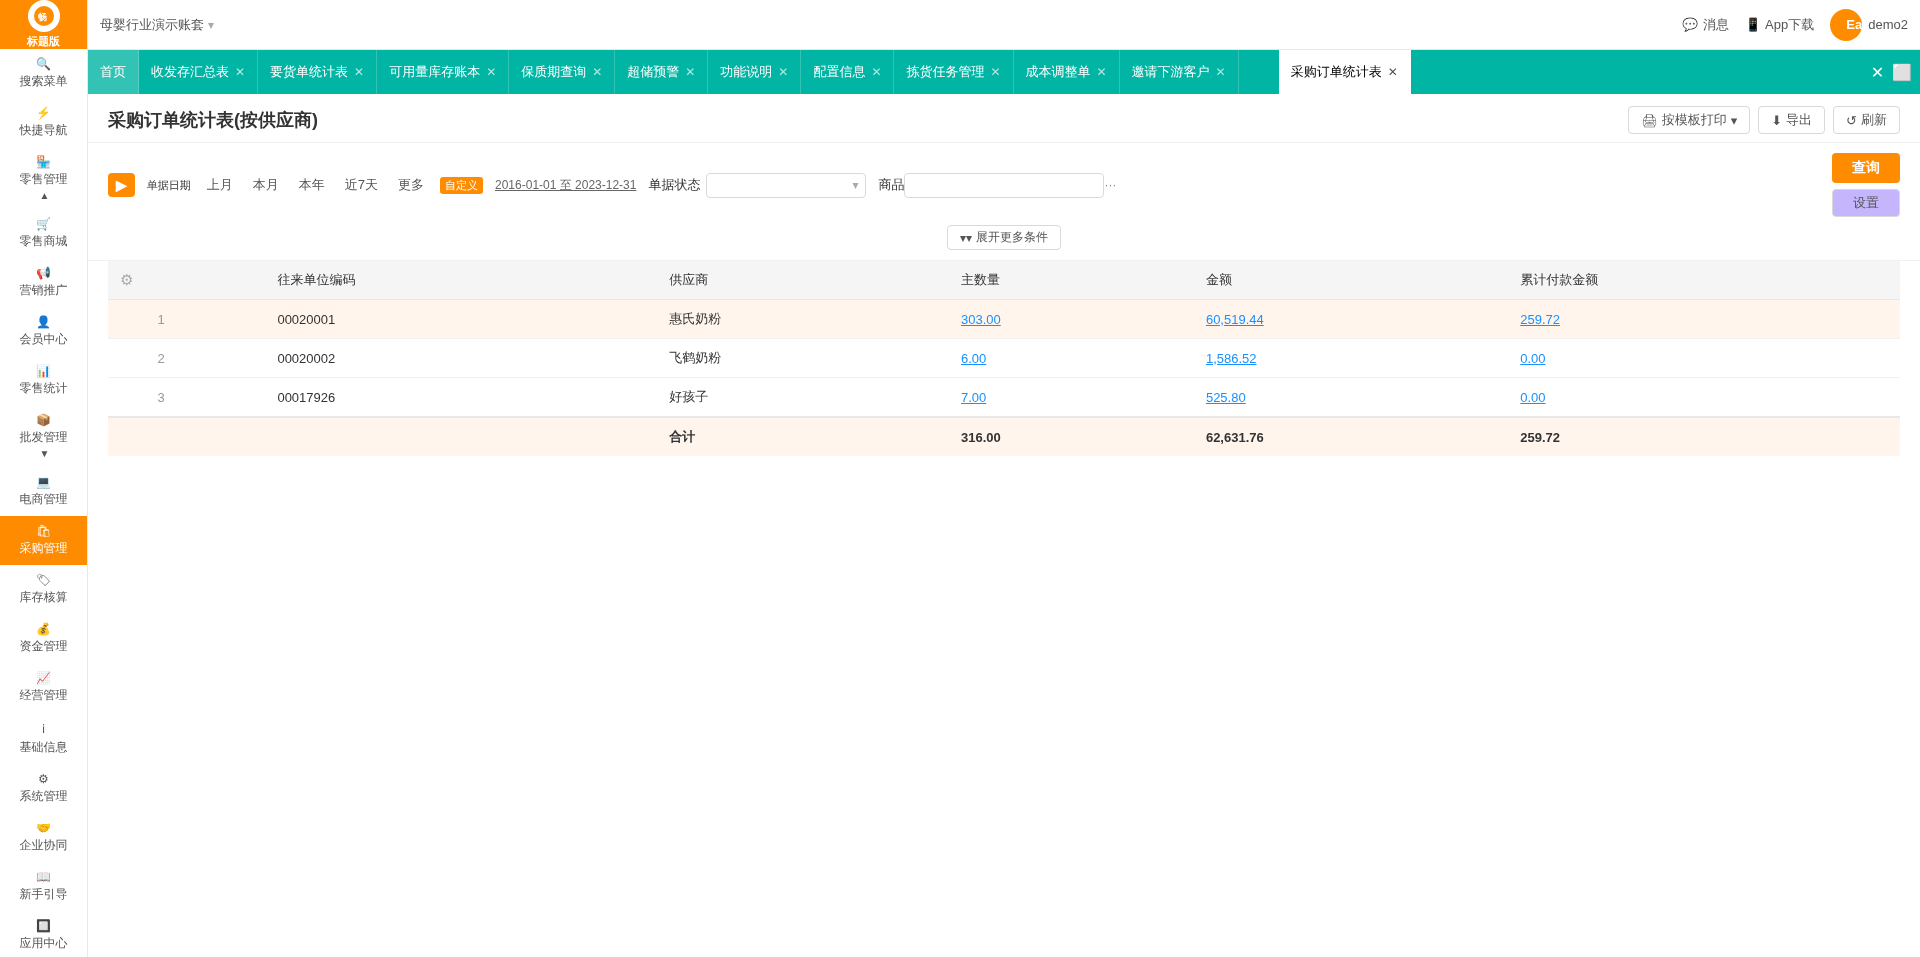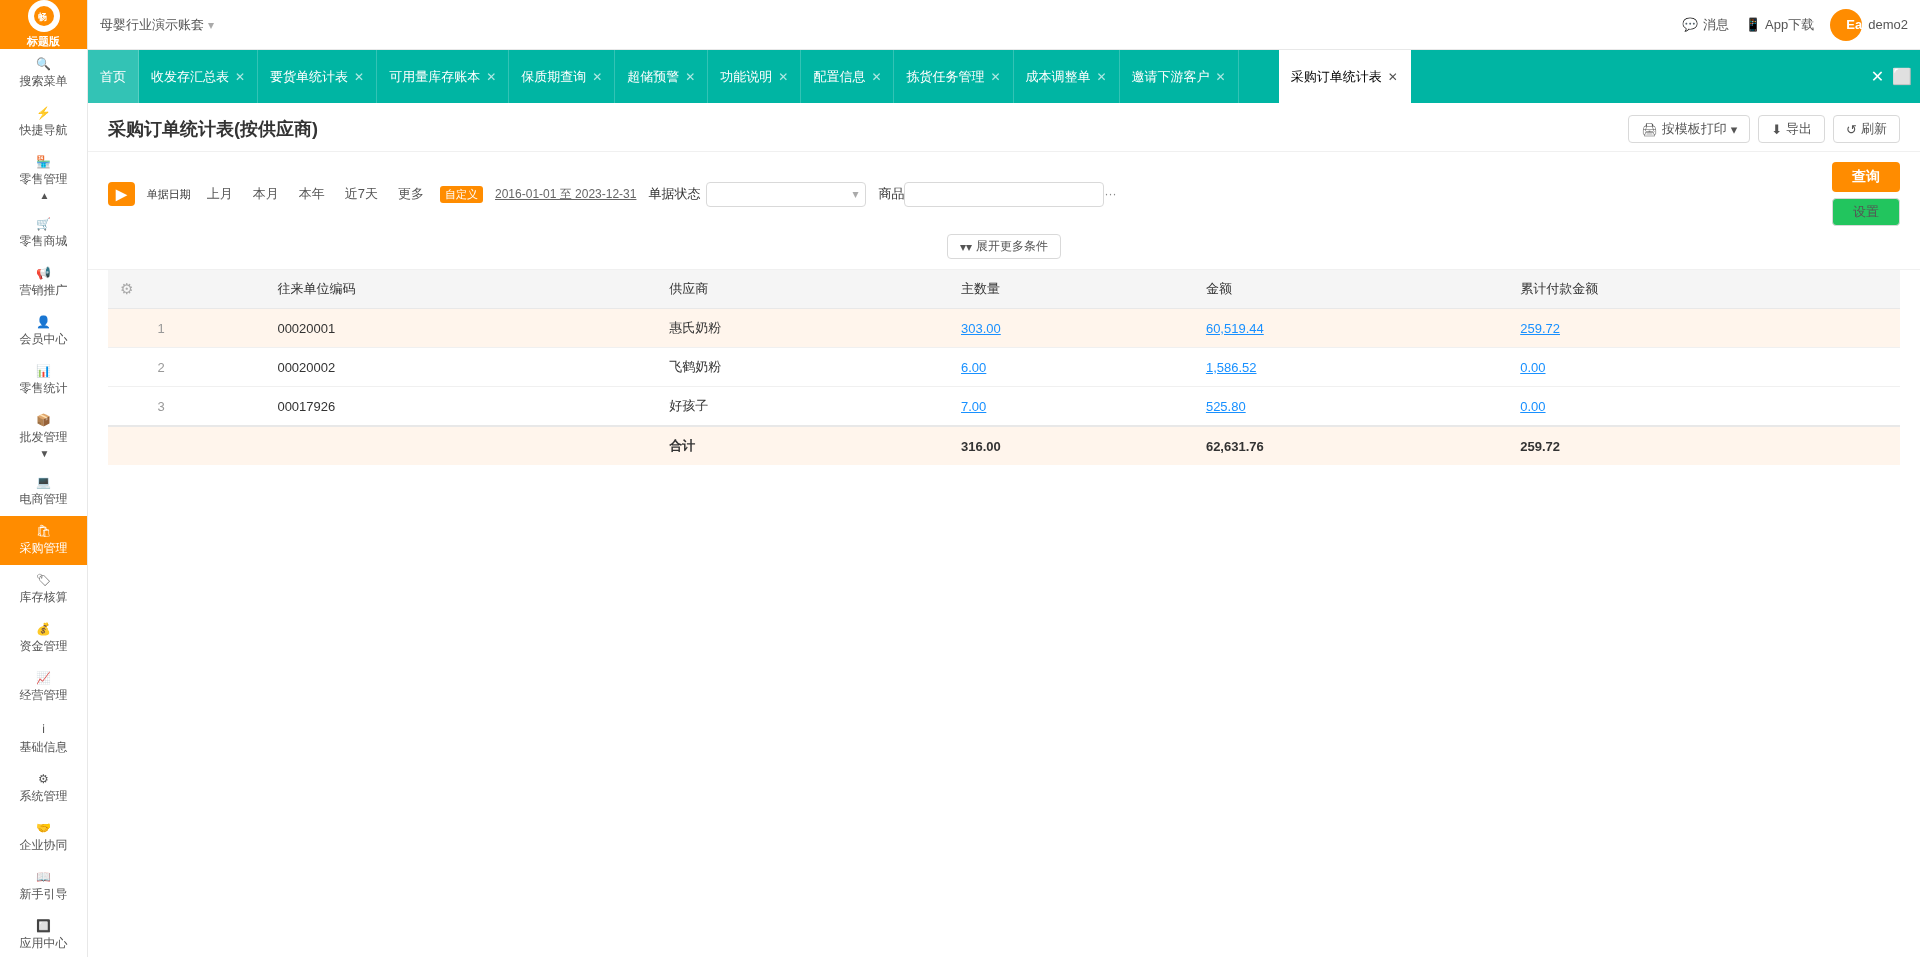--- a/index.html
+++ b/index.html
@@ -103,21 +103,21 @@
       align-items: center;
       justify-content: flex-end;
       color: #fff;
       font-size: 13px;
       font-weight: bold;
     }
     .top-bar-action-item { cursor: pointer; display: flex; align-items: center; gap: 4px; }
 
     
     .nav-tabs {
-      height: 53px;
+      height: 44px;
       background: #00b5a3;
       display: flex;
       align-items: stretch;
       flex-shrink: 0;
       overflow-x: auto;
       scrollbar-width: none;
     }
     .nav-tabs::-webkit-scrollbar { display: none; }
     .nav-tab {
       display: flex;
@@ -318,21 +318,21 @@
       color: #fff;
       border: none;
       padding: 6px 20px;
       border-radius: 4px;
       cursor: pointer;
       font-size: 14px;
       font-weight: bold;
     }
     .btn-settings {
       border: 1px solid #d9d9d9;
-      background: #22c55e;
+      background: #c4b5fd;
       color: #555;
       padding: 4px 12px;
       border-radius: 4px;
       cursor: pointer;
       font-size: 13px;
     }
     .filter-expand-row {
       margin-top: 8px;
       display: flex;
       align-items: center;

